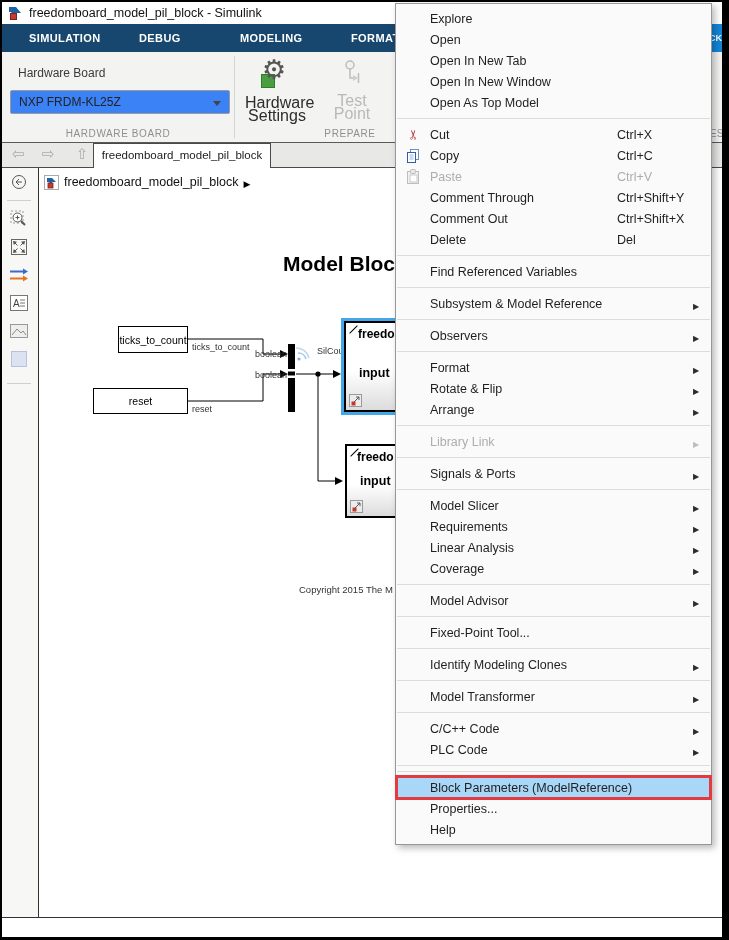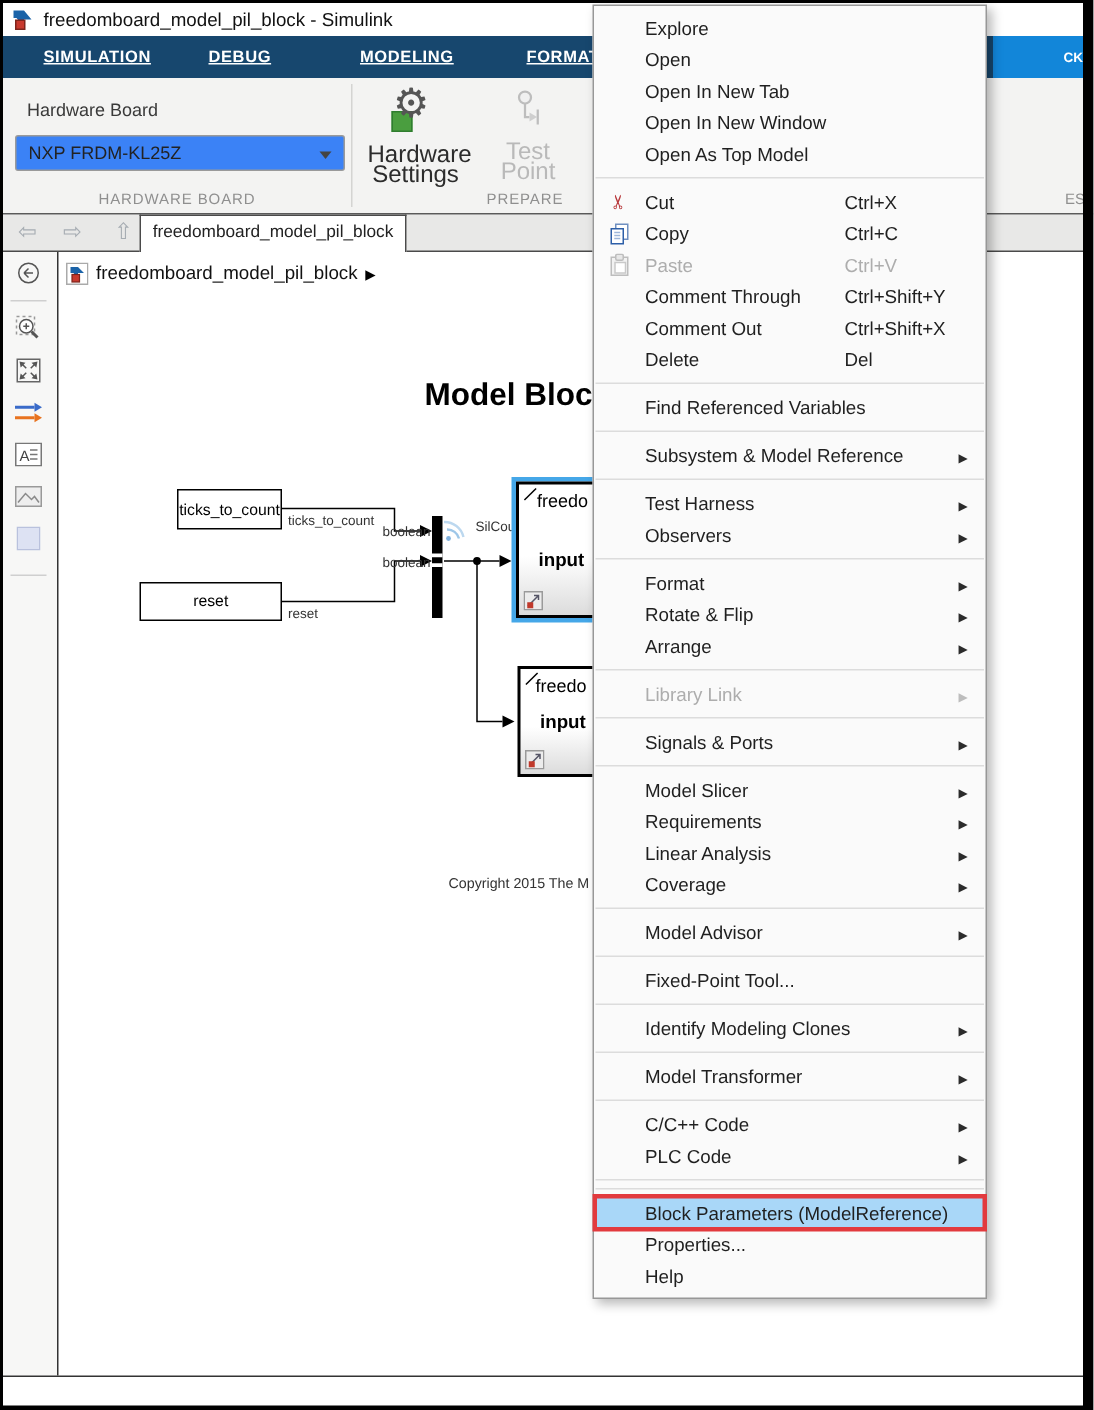--- a/index.html
+++ b/index.html
@@ -6,21 +6,21 @@
   #app{position:relative;width:729px;height:940px;background:#fff;overflow:hidden;
        font-family:"Liberation Sans",sans-serif;-webkit-font-smoothing:antialiased;}
   .frame{position:absolute;inset:0;border:2px solid #000;border-right:7px solid #000;border-bottom:3px solid #000;pointer-events:none;z-index:99;}
 
   
   .titlebar{position:absolute;left:2px;top:2px;width:718px;height:22px;background:#fff;display:flex;align-items:center;gap:6px;padding-left:5px;box-sizing:border-box;text-align:center;}
   .titlebar .ttl{font-size:12.5px;color:#111;}
 
   
   .ribbontabs{position:absolute;left:2px;top:24px;width:720px;height:28px;background:#17476e;}
-  .rtab{position:absolute;top:0;height:28px;line-height:28px;color:#fff;font-size:11px;font-weight:bold;letter-spacing:.4px;white-space:nowrap;text-decoration:underline;}
+  .rtab{position:absolute;top:0;height:28px;line-height:28px;color:#fff;font-size:11px;font-weight:bold;letter-spacing:.4px;white-space:nowrap;}
   .ctxtab{position:absolute;top:0;left:660px;width:62px;height:28px;background:#1286d9;color:#fff;font-size:9px;font-weight:bold;line-height:28px;text-align:right;padding-right:2px;box-sizing:border-box;}
 
   
   .toolstrip{position:absolute;left:2px;top:52px;width:720px;height:90px;background:#f3f3f2;}
   .ts-divider{position:absolute;left:232px;top:4px;height:82px;width:1px;background:#d4d4d2;}
   .hb-label{position:absolute;left:16px;top:14px;font-size:12px;color:#3a3a3a;}
   .hb-select{position:absolute;left:8px;top:38px;width:220px;height:24px;background:#3b82f6;border:1px solid #9a9a9a;border-radius:2px;box-sizing:border-box;font-size:12px;color:#222;line-height:22px;padding-left:8px;}
   .hb-caret{position:absolute;right:8px;top:10px;width:0;height:0;border-left:4px solid transparent;border-right:4px solid transparent;border-top:5px solid #444;}
   .sec-label{position:absolute;bottom:3px;font-size:10px;color:#8f8f8f;letter-spacing:.6px;text-align:center;}
   .hb-sec{left:0;width:232px;}
@@ -51,28 +51,28 @@
   .pal-div{position:absolute;left:7px;width:24px;height:1px;background:#cfcfcf;}
 
   
   .cv-title{position:absolute;left:283px;top:252px;font-size:21px;font-weight:bold;color:#000;white-space:nowrap;z-index:1;}
   .src-block{position:absolute;background:#fff;border:1px solid #000;box-sizing:border-box;text-align:center;font-size:10.5px;color:#000;z-index:2;display:flex;align-items:center;justify-content:center;}
   .sig-lbl{position:absolute;font-size:9px;color:#333;z-index:2;white-space:nowrap;}
   .wires{position:absolute;left:0;top:0;z-index:1;}
   .sel-block{position:absolute;left:341px;top:318px;width:76px;height:97px;border:3px solid #45a7e8;box-sizing:border-box;z-index:2;}
   .mblock{position:relative;width:100%;height:100%;border:2px solid #000;box-sizing:border-box;background:linear-gradient(#ffffff 55%,#dcdcdc);}
   .mblock2{position:absolute;left:345px;top:444px;width:72px;height:74px;z-index:2;}
-  .mb-name{position:absolute;left:12px;top:4px;font-size:12px;font-weight:normal;color:#000;white-space:nowrap;}
+  .mb-name{position:absolute;left:12px;top:4px;font-size:12px;font-weight:bold;color:#000;white-space:nowrap;}
   .mb-port{position:absolute;left:13px;font-size:12.5px;font-weight:bold;color:#000;}
   .mb-diag{position:absolute;left:2px;top:6px;width:11px;height:1px;background:#000;transform:rotate(-45deg);}
   .mb-icon{position:absolute;left:3px;bottom:3px;}
   .cv-copy{position:absolute;left:299px;top:584px;font-size:9.5px;color:#333;z-index:1;white-space:nowrap;}
 
   
-  .ctx{position:absolute;left:395px;top:3px;width:263px;background:#fafafa;border:1px solid #979797;box-shadow:3px 3px 7px rgba(0,0,0,.28);z-index:50;padding:4px 0;box-sizing:border-box;}
+  .ctx{position:absolute;left:395px;top:3px;width:317px;background:#fafafa;border:1px solid #979797;box-shadow:3px 3px 7px rgba(0,0,0,.28);z-index:50;padding:4px 0;box-sizing:border-box;}
   .mi{display:flex;align-items:center;height:21px;padding-right:6px;}
   .mic{flex:0 0 34px;width:34px;display:flex;justify-content:center;align-items:center;}
   .mil{flex:1;font-size:12.5px;color:#1f1f1f;white-space:nowrap;}
   .mis{flex:0 0 88px;width:88px;font-size:12.5px;color:#1f1f1f;}
   .mia{flex:0 0 12px;width:12px;}
   .mia::before{content:"▶";font-size:8px;color:#2b2b2b;}
   .mi.dis .mil,.mi.dis .mis{color:#adadad;}
   .mi.dis .mia::before{color:#bdbdbd;}
   .msep{height:1px;background:#dcdcdc;margin:5px 1px;}
   .mi.hl{background:#a9d7f8;position:relative;}
@@ -340,25 +340,20 @@
       </div>
     <div class="msep"></div>
     <div class="mi">
         <span class="mic"></span>
         <span class="mil">Subsystem &amp; Model Reference</span>
         <span class="mia"></span>
       </div>
     <div class="msep"></div>
     <div class="mi">
         <span class="mic"></span>
-        <span class="mil">Test Harness</span>
-        <span class="mia"></span>
-      </div>
-    <div class="mi">
-        <span class="mic"></span>
         <span class="mil">Observers</span>
         <span class="mia"></span>
       </div>
     <div class="msep"></div>
     <div class="mi">
         <span class="mic"></span>
         <span class="mil">Format</span>
         <span class="mia"></span>
       </div>
     <div class="mi">

